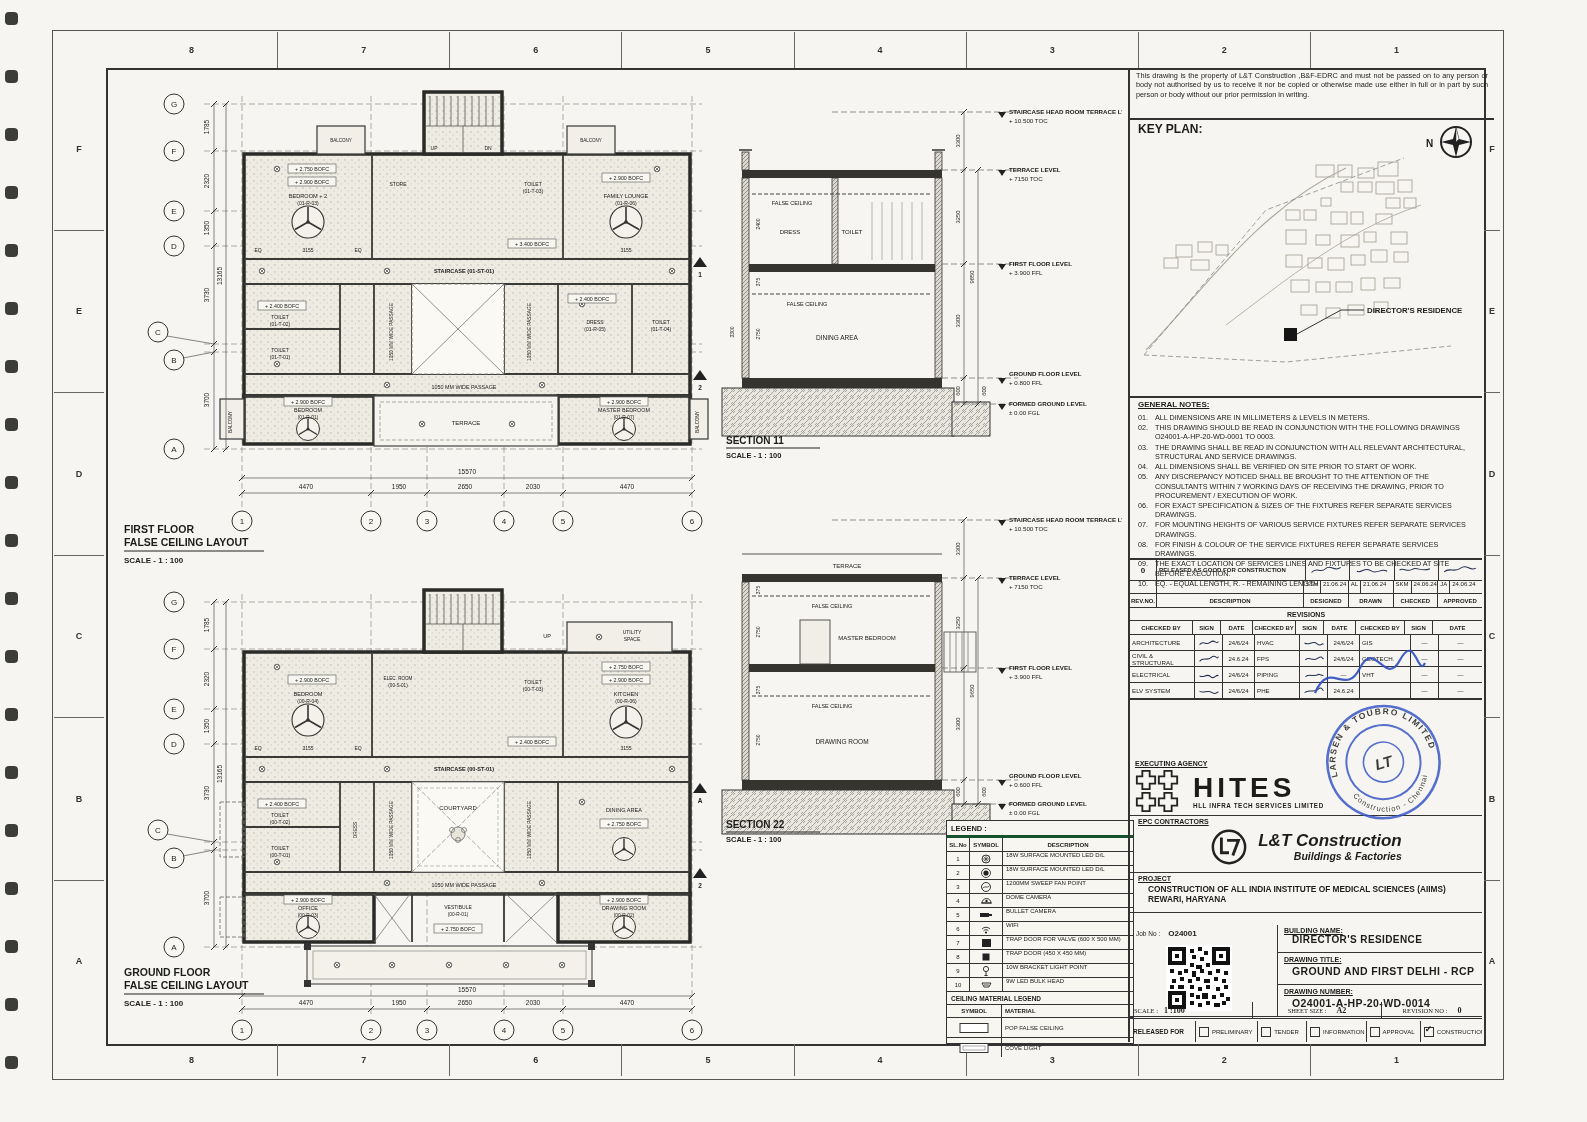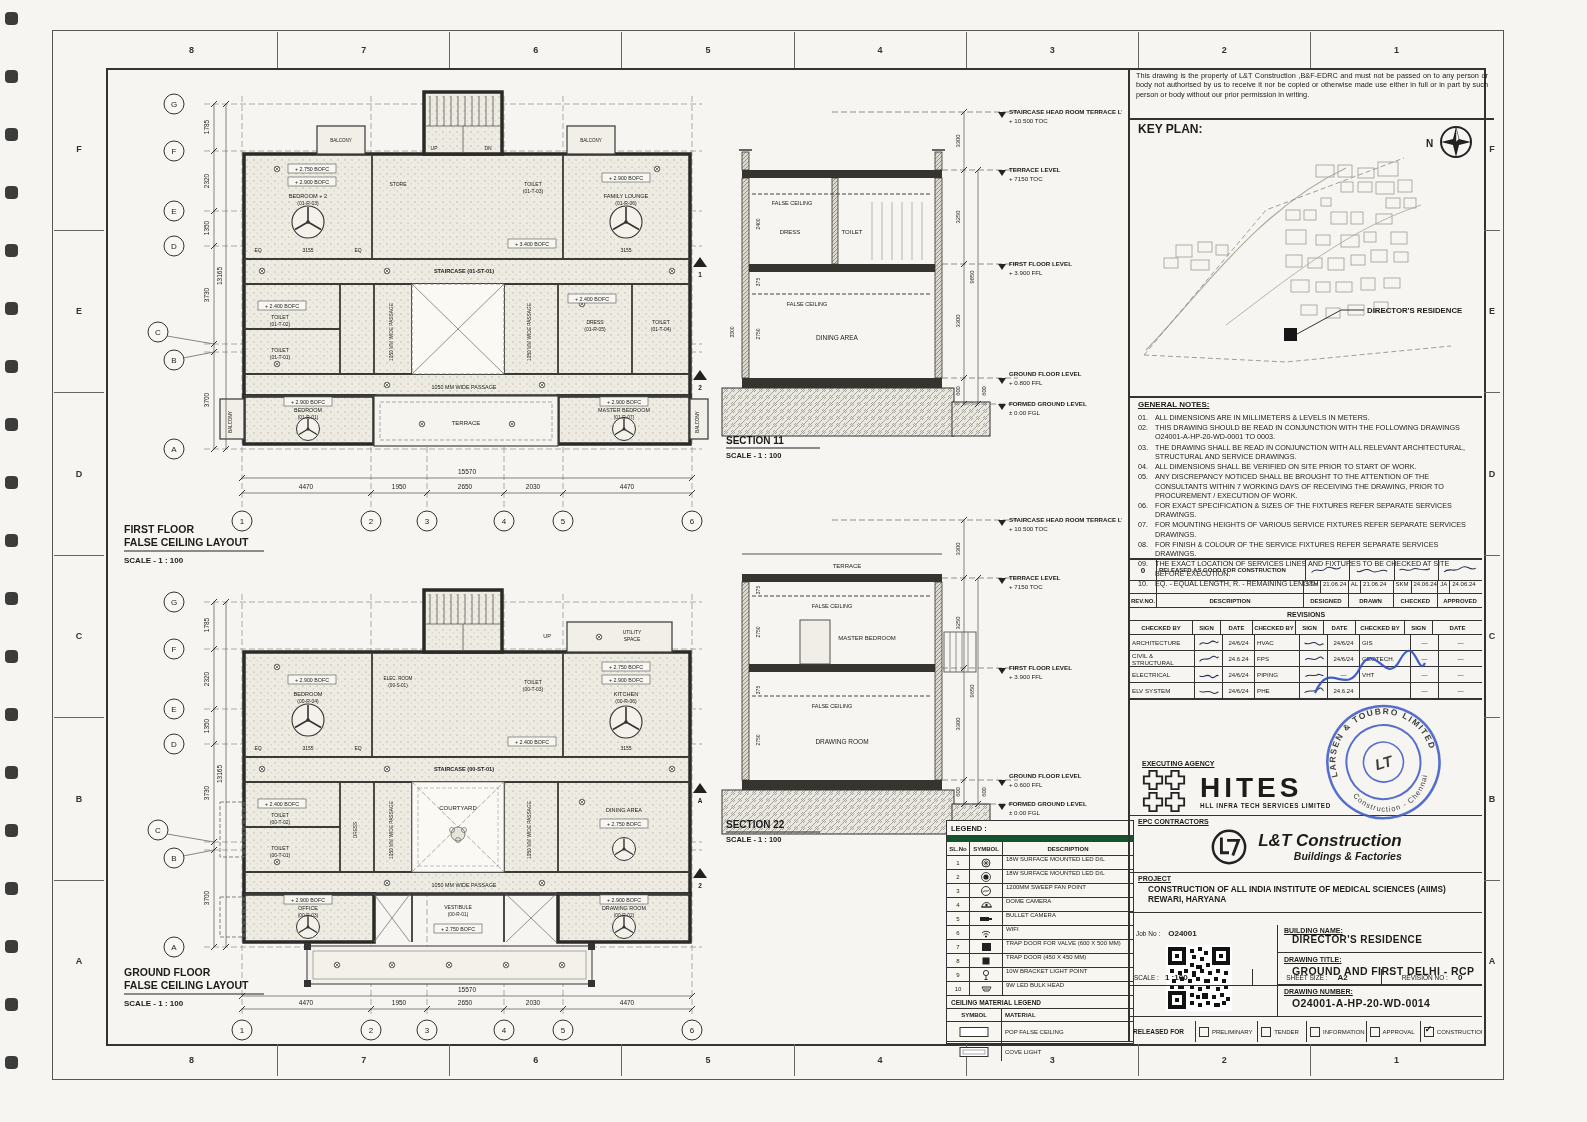--- a/index.html
+++ b/index.html
@@ -816,21 +816,21 @@
         <text x="297" y="323">± 0.00 FGL</text>
     </g>
     <g>
       <text x="14" y="336" font-size="10" font-weight="bold">SECTION 22</text>
       <line x1="14" y1="340" x2="108" y2="340" stroke="#222" stroke-width="1.2"></line>
       <text x="14" y="350" font-size="7.5" font-weight="bold">SCALE  -   1 : 100</text>
     </g>
   </svg>
 
   <div class="blk" style="left:946px;top:820px;width:186px;height:222px;border:1.2px solid #333;background:#f7f6f1;">
-    <div style="height:14px;border-bottom:7px solid #14532d;display:flex;align-items:center;padding-left:4px;font-size:7.5px;font-weight:bold;">LEGEND :</div>
+    <div style="height:14px;border-bottom:3px solid #14532d;display:flex;align-items:center;padding-left:4px;font-size:7.5px;font-weight:bold;">LEGEND :</div>
     <div class="tbl" style="height:13px;">
       <div style="width:22px;" class="cell-c t6 bold">SL.No</div>
       <div style="width:32px;" class="cell-c t6 bold">SYMBOL</div>
       <div style="flex:1;" class="cell-c t6 bold">DESCRIPTION</div>
     </div>
     <div class="tbl" style="height:13px;">
         <div style="width:22px;" class="cell-c t6">1</div>
         <div style="width:32px;" class="cell-c">
           <svg width="12" height="12" viewBox="0 0 12 12">
             <circle cx="6" cy="6" r="4" fill="none" stroke="#222" stroke-width="0.9"></circle>
@@ -1200,21 +1200,21 @@
           </svg>
         </div>
       <div style="width:31px;" class="cell-c t6">24.6.24</div>
       <div style="width:48px;" class="revname"></div>
       <div style="width:27px;" class="cell-c t6">—</div>
       <div style="flex:1;" class="cell-c t6">—</div>
     </div>
   </div>
 
 
-  <div class="blk panel" style="top:758px;height:58px;border-bottom:1.5px solid #333;padding:2px 12px;box-sizing:border-box;">
+  <div class="blk panel" style="top:758px;height:58px;border-bottom:1.5px solid #333;padding:2px 5px;box-sizing:border-box;">
     <div class="seclbl">EXECUTING AGENCY</div>
     <div style="display:flex;align-items:center;margin-top:2px;">
       <svg width="44" height="44" viewBox="0 0 48 48">
         <path d="M8,2 h8 v6 h6 v8 h-6 v6 h-8 v-6 h-6 v-8 h6 z" fill="none" stroke="#222" stroke-width="2"></path>
         <path d="M32,2 h8 v6 h6 v8 h-6 v6 h-8 v-6 h-6 v-8 h6 z" fill="none" stroke="#222" stroke-width="2"></path>
         <path d="M8,26 h8 v6 h6 v8 h-6 v6 h-8 v-6 h-6 v-8 h6 z" fill="none" stroke="#222" stroke-width="2"></path>
         <path d="M32,26 h8 v6 h6 v8 h-6 v6 h-8 v-6 h-6 v-8 h6 z" fill="none" stroke="#222" stroke-width="2"></path>
       </svg>
       <div style="margin-left:14px;">
         <div style="font-size:28px;font-weight:bold;letter-spacing:4px;line-height:1;">HITES</div>
@@ -1315,21 +1315,21 @@
         <div class="seclbl">DRAWING TITLE:</div>
         <div style="font-size:10.5px;font-weight:bold;margin-left:8px;margin-top:2px;letter-spacing:0.4px;">GROUND AND FIRST DELHI - RCP</div>
       </div>
       <div style="height:30px;padding:3px 6px;box-sizing:border-box;">
         <div class="seclbl">DRAWING NUMBER:</div>
         <div style="font-size:10.5px;font-weight:bold;margin-left:8px;margin-top:2px;letter-spacing:0.4px;">O24001-A-HP-20-WD-0014</div>
       </div>
     </div>
   </div>
 
-  <div class="blk panel tbl" style="top:969px;height:16px;">
+  <div class="blk panel tbl" style="top:1002px;height:16px;font-family:Liberation Serif, serif;">
     <div style="width:118px;display:flex;align-items:center;padding-left:4px;">
       <span class="t65">SCALE :</span>
       <span class="t8 bold" style="margin-left:6px;">1 :100</span>
     </div>
     <div style="width:128px;display:flex;align-items:center;justify-content:center;">
       <span class="t65">SHEET SIZE :</span>
       <span class="t8 bold" style="margin-left:10px;">A2</span>
     </div>
     <div style="flex:1;display:flex;align-items:center;justify-content:center;">
       <span class="t65">REVISION NO :</span>

